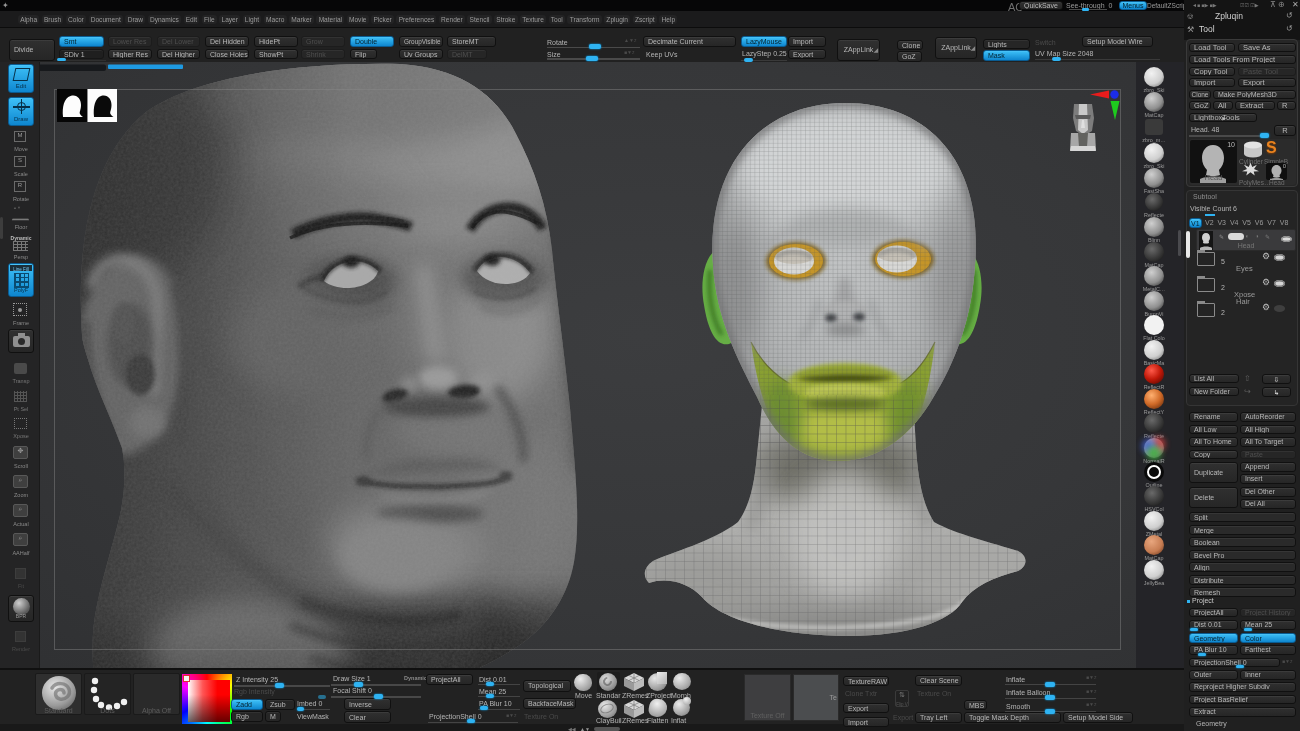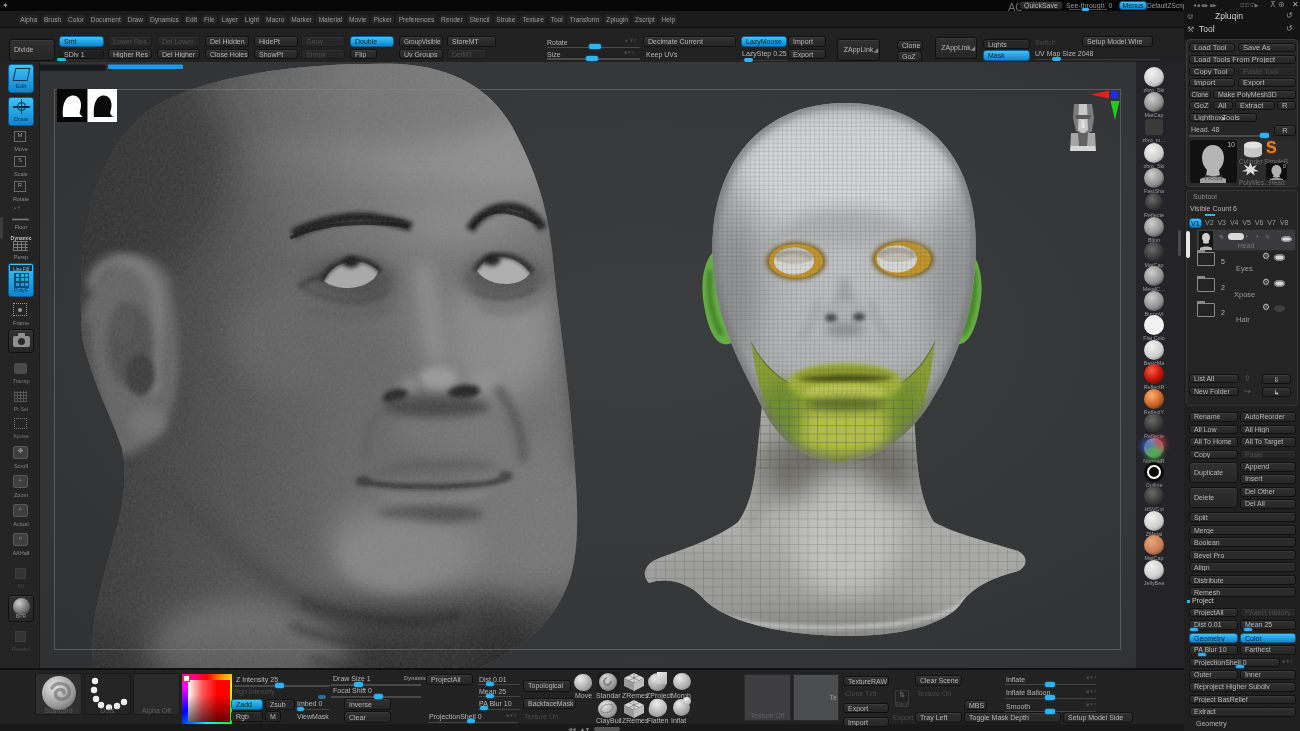--- a/index.html
+++ b/index.html
@@ -646,21 +646,21 @@
  <div style="left:13px;top:276px;width:8px;height:3px;background:#8a8a8a;"></div>
  <div class="lbl" style="left:37px;top:284px;">2</div>
  <div class="t" style="left:78px;top:277px;font-size:9px;color:#bdbdbd;">⚙</div>
  <div style="left:90px;top:280px;width:11px;height:6.5px;border-radius:50%;background:#d5d5d5;box-shadow:inset 0 0 0 1.5px #777;"></div>
  <div class="t" style="left:50px;top:290px;font-size:7.5px;color:#9a9a9a;">Xpose</div>
  <div style="left:13px;top:303px;width:18px;height:14px;border:1.5px solid #8a8a8a;border-radius:1px;"></div>
  <div style="left:13px;top:301px;width:8px;height:3px;background:#8a8a8a;"></div>
  <div class="lbl" style="left:37px;top:309px;">2</div>
  <div class="t" style="left:78px;top:302px;font-size:9px;color:#bdbdbd;">⚙</div>
  <div style="left:90px;top:305px;width:11px;height:6.5px;border-radius:50%;background:#3f3f3f;"></div>
- <div class="t" style="left:52px;top:315px;font-size:7.5px;color:#9a9a9a;">Hair</div>
+ <div class="t" style="left:52px;top:297px;font-size:7.5px;color:#9a9a9a;">Hair</div>
  <div class="btn" style="left:5px;top:374px;width:50px;height:9px;line-height:8px;">List All</div>
  <div class="t" style="left:60px;top:374px;font-size:8px;color:#5f5f5f;">⇧</div>
  <div class="btn" style="left:78px;top:374px;width:29px;height:10px;line-height:9px;text-align:center;color:#ddd;">⇩</div>
  <div class="btn" style="left:5px;top:387px;width:50px;height:9px;line-height:8px;">New Folder</div>
  <div class="t" style="left:60px;top:387px;font-size:8px;color:#5f5f5f;">↪</div>
  <div class="btn" style="left:78px;top:387px;width:29px;height:10px;line-height:9px;text-align:center;color:#ddd;">↳</div>
 
  <div class="btn" style="left:5px;top:412px;width:49px;height:9.5px;line-height:8.5px;">Rename</div>
  <div class="btn" style="left:56px;top:412px;width:56px;height:9.5px;line-height:8.5px;">AutoReorder</div>
  <div class="btn" style="left:5px;top:424.5px;width:49px;height:9.5px;line-height:8.5px;">All Low</div>

